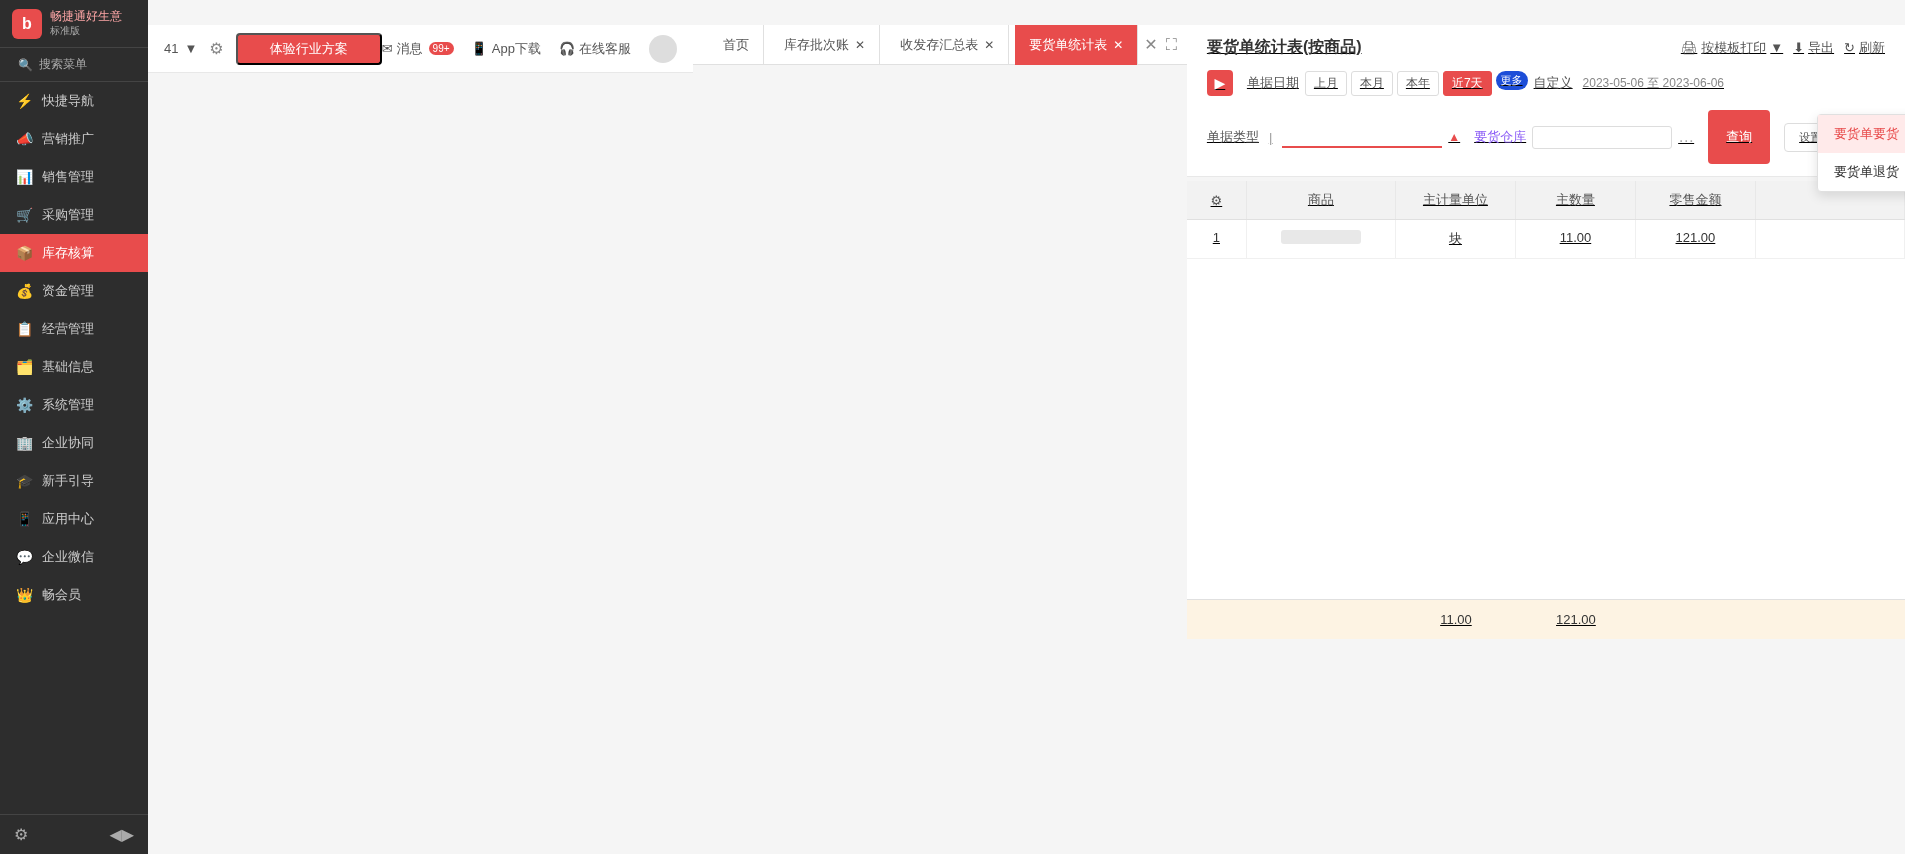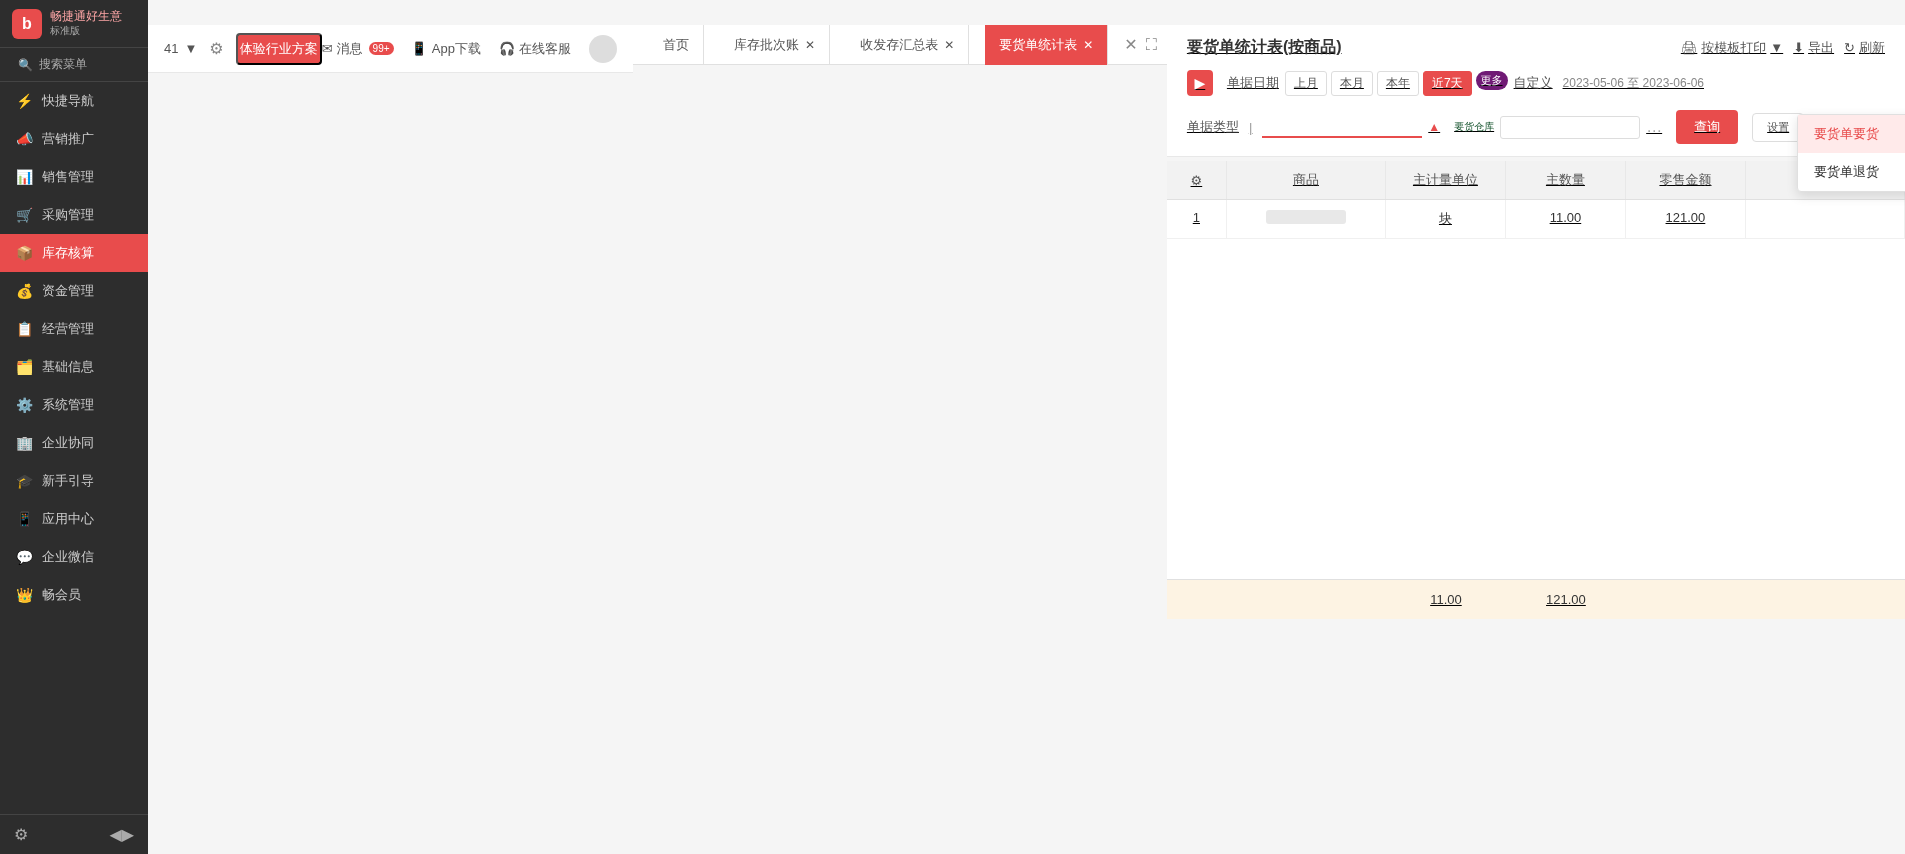--- a/index.html
+++ b/index.html
@@ -88,21 +88,21 @@
       align-items: center;
       gap: 6px;
       font-size: 13px;
       color: #555;
       cursor: pointer;
     }
     .topbar-gear { color: #888; cursor: pointer; font-size: 16px; }
     .topbar-trial {
       background: #e84c4c;
       color: white;
-      padding: 5px 2px;
+      padding: 5px 32px;
       border-radius: 4px;
       font-size: 13px;
       cursor: pointer;
     }
     .topbar-right { display: flex; align-items: center; gap: 18px; }
     .topbar-action { display: flex; align-items: center; gap: 4px; font-size: 13px; color: #555; cursor: pointer; position: relative; }
     .badge {
       background: #e84c4c;
       color: white;
       font-size: 10px;
@@ -114,21 +114,21 @@
 
     
     .tabbar {
       background: #fff;
       height: 40px;
       display: flex;
       align-items: center;
       padding: 0 0 0 16px;
       border-bottom: 1px solid #e0e0e0;
       flex-shrink: 0;
-      gap: 16px;
+      gap: 6px;
     }
     .tab {
       display: flex;
       align-items: center;
       padding: 0 14px;
       height: 40px;
       font-size: 13px;
       color: #555;
       cursor: pointer;
       border-right: 1px solid #e0e0e0;
@@ -189,53 +189,53 @@
       padding: 3px 8px;
       font-size: 12px;
       border: 1px solid #ddd;
       border-radius: 3px;
       cursor: pointer;
       color: #555;
       background: #fff;
     }
     .date-btn.active { background: #e84c4c; color: white; border-color: #e84c4c; }
     .date-more-badge {
-      background: #701a75;
+      background: #1d4ed8;
       color: white;
       font-size: 11px;
       padding: 2px 5px;
       border-radius: 10px;
       cursor: pointer;
     }
     .date-custom { font-size: 13px; color: #555; cursor: pointer; }
     .date-range { font-size: 12px; color: #888; margin-left: 4px; }
     .filter-type-label { font-size: 13px; color: #555; }
     .filter-type-input {
       border: none;
       border-bottom: 2px solid #e84c4c;
       outline: none;
       font-size: 13px;
       width: 160px;
       padding: 2px 4px;
     }
     .filter-type-arrow { color: #e84c4c; font-size: 12px; cursor: pointer; }
-    .filter-warehouse-label { font-size: 10px; color: #14532d; }
+    .filter-warehouse-label { font-size: 13px; color: #8b5cf6; }
     .filter-warehouse-input {
       border: 1px solid #ddd;
       border-radius: 3px;
       font-size: 13px;
       padding: 3px 8px;
       width: 140px;
     }
     .filter-dots { color: #aaa; cursor: pointer; font-size: 16px; }
     .btn-query {
       background: #e84c4c;
       color: white;
       border: none;
-      padding: 8px 18px;
+      padding: 18px 18px;
       border-radius: 4px;
       font-size: 13px;
       cursor: pointer;
     }
     .btn-settings {
       background: #fff;
       color: #555;
       border: 1px solid #ddd;
       padding: 6px 14px;
       border-radius: 4px;

